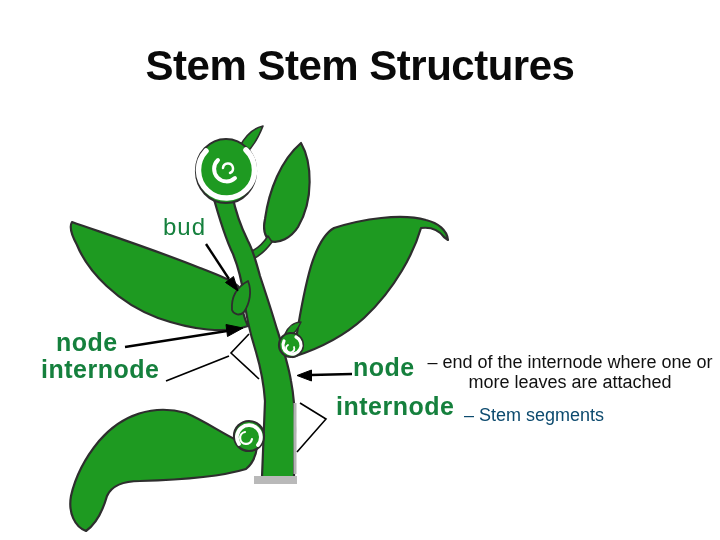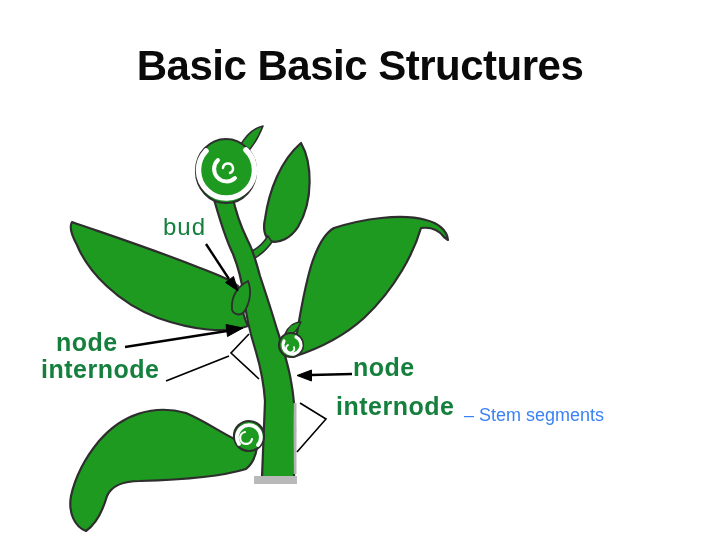--- a/index.html
+++ b/index.html
@@ -24,29 +24,29 @@
   .lbl-internode-left{left:41px;top:357px;font-size:25px;font-weight:700;letter-spacing:0.5px;}
   .lbl-node-right{left:353px;top:355px;font-size:25px;font-weight:700;letter-spacing:0.5px;}
   .lbl-internode-right{left:336px;top:394px;font-size:25px;font-weight:700;letter-spacing:0.5px;}
   .def-node{
     position:absolute;left:419px;top:352px;width:302px;
     font-size:18px;line-height:20px;text-align:center;color:#111;
   }
   .def-node span{display:block;}
   .def-internode{
     position:absolute;left:464px;top:405px;
-    font-size:18px;line-height:20px;color:#3b82f6;white-space:nowrap;
+    font-size:18px;line-height:20px;color:#0c4a6e;white-space:nowrap;
   }
 </style>
 </head>
 <body>
 
 <div class="slide">
 
-  <div class="title">Basic Basic Structures</div>
+  <div class="title">Stem Stem Structures</div>
 
   <svg class="plant-svg" width="720" height="540" viewBox="0 0 720 540">
 
     <g stroke="#2e2e2e" stroke-width="2.2" stroke-linejoin="round" fill="#1e9a21">
 
       <path d="M 72,222
            C 100,232 150,248 200,268
            C 218,275 231,280 238,286
            C 241,296 240,310 248,326
            C 226,334 192,330 158,318
@@ -147,16 +147,18 @@
     </g>
   </svg>
 
   <div class="lbl lbl-bud">bud</div>
   <div class="lbl lbl-node-left">node</div>
   <div class="lbl lbl-internode-left">internode</div>
   <div class="lbl lbl-node-right">node</div>
   <div class="lbl lbl-internode-right">internode</div>
 
   <div class="def-node">
+    <span>– end of the internode where one or</span>
+    <span>more leaves are attached</span>
   </div>
   <div class="def-internode">– Stem segments</div>
 
 </div>
 
 </body></html>

